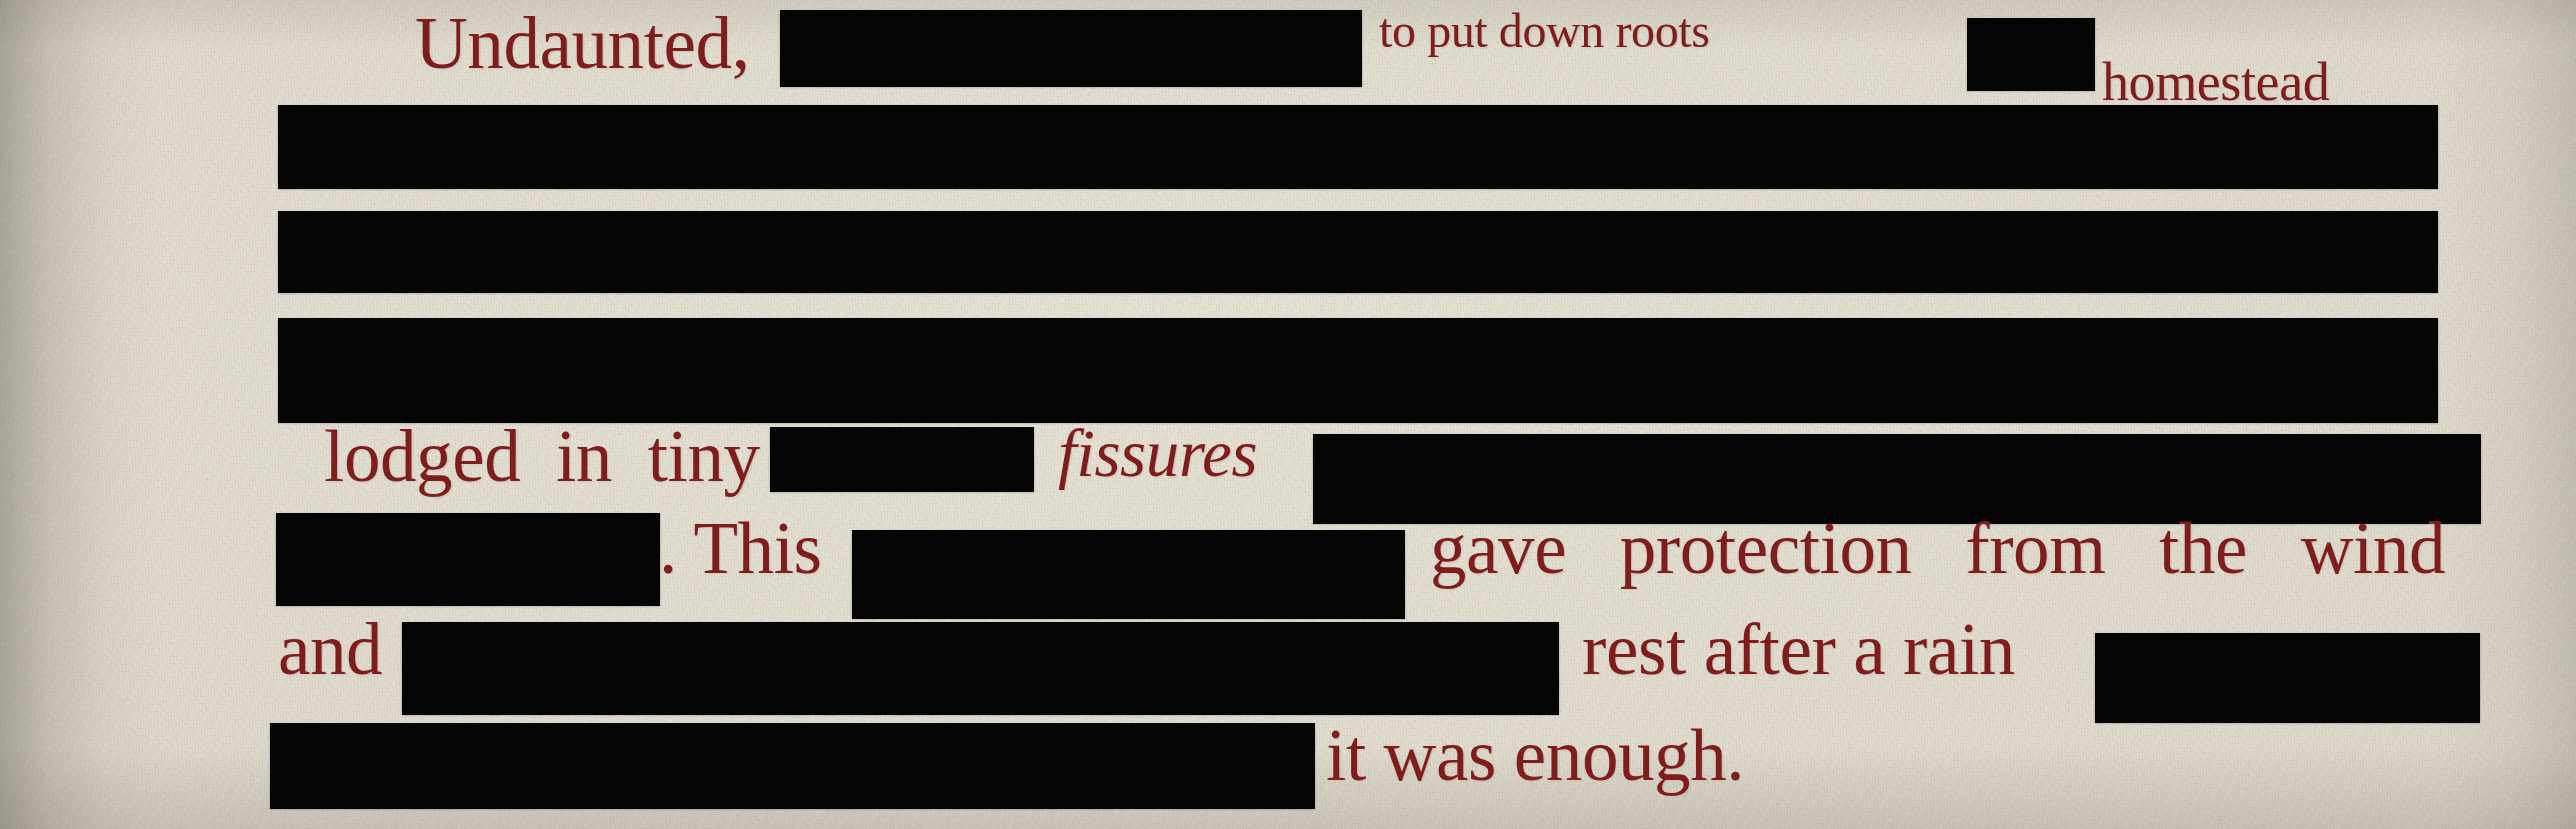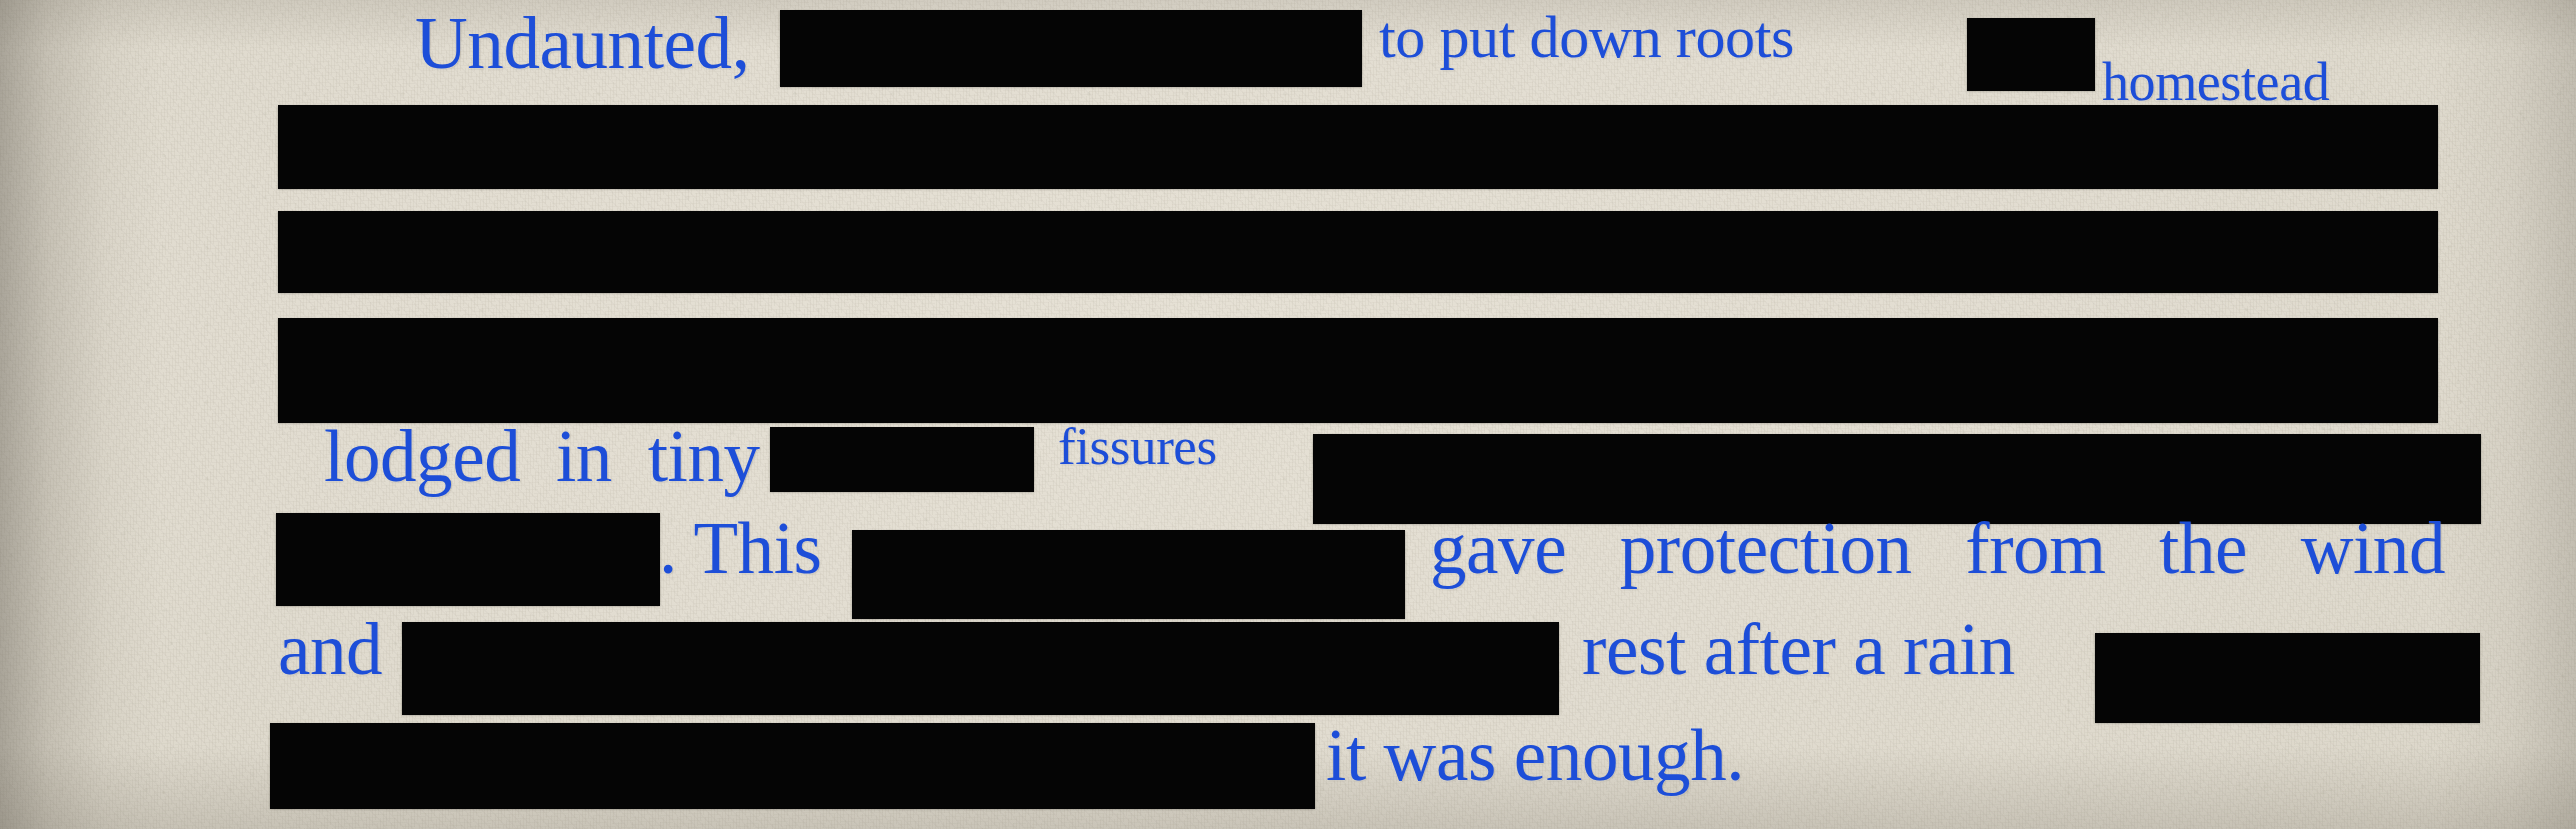--- a/index.html
+++ b/index.html
@@ -113,21 +113,21 @@
   .line {
     position: absolute;
     left: 0;
     width: 2576px;
     height: 105px;
     white-space: nowrap;
   }
 
   .word {
     position: absolute;
-    color: #1d4ed8;
+    color: #7f1d1d;
     font-size: 73px;
     line-height: 1;
     letter-spacing: -0.4px;
     text-shadow: 0 0.7px 0 rgba(255,255,255,0.30),
                  0.7px 1.4px 1.4px rgba(110,104,92,0.30);
     white-space: pre;
   }
 
   .bar {
     position: absolute;
@@ -145,37 +145,37 @@
   <div class="paper-grain2"></div>
   <div class="paper-shadow-top"></div>
   <div class="paper-shadow-left"></div>
   <div class="paper-shadow-right"></div>
   <div class="paper-shadow-bottom"></div>
 
   <div class="textblock" id="textblock">
       <div class="line" style="top: 0px;">
         <span class="word" style="left: 415px; top: 7px; font-size: 73px;">Undaunted,</span>
         <div class="bar" style="left: 780px; top: 9.8px; width: 582px; height: 77px; background: rgb(5, 5, 5);"></div>
-        <span class="word" style="left: 1379px; top: 7px; font-size: 60px;">to put down roots</span>
+        <span class="word" style="left: 1379px; top: 7px; font-size: 48px;">to put down roots</span>
         <div class="bar" style="left: 1967px; top: 18.3px; width: 128px; height: 73px; background: rgb(5, 5, 5);"></div>
         <span class="word" style="left: 2102px; top: 7px; font-size: 54px; margin-top: 48px;">homestead</span>
       </div>
       <div class="line" style="top: 0px;">
         <div class="bar" style="left: 278px; top: 105px; width: 2160px; height: 84px; background: rgb(5, 5, 5);"></div>
       </div>
       <div class="line" style="top: 0px;">
         <div class="bar" style="left: 278px; top: 211px; width: 2160px; height: 82px; background: rgb(5, 5, 5);"></div>
       </div>
       <div class="line" style="top: 0px;">
         <div class="bar" style="left: 278px; top: 318px; width: 2160px; height: 105px; background: rgb(5, 5, 5);"></div>
       </div>
       <div class="line" style="top: 0px; margin-left: 43px;">
         <span class="word" style="left: 281px; top: 420px; font-size: 73px;">lodged  in  tiny</span>
         <div class="bar" style="left: 727px; top: 427px; width: 264px; height: 65px; background: rgb(5, 5, 5);"></div>
-        <span class="word" style="left: 1015px; top: 420px; font-size: 53px;">fissures</span>
+        <span class="word" style="left: 1015px; top: 420px; font-size: 67px; font-style: italic;">fissures</span>
         <div class="bar" style="left: 1270px; top: 434px; width: 1168px; height: 90px; background: rgb(5, 5, 5);"></div>
       </div>
       <div class="line" style="top: 0px;">
         <span class="word" style="left: 278px; top: 613px; font-size: 73px;">and</span>
         <div class="bar" style="left: 402px; top: 622px; width: 1157px; height: 93px; background: rgb(5, 5, 5);"></div>
         <span class="word" style="left: 1582px; top: 613px; font-size: 73px;">rest after a rain</span>
         <div class="bar" style="left: 2095px; top: 633px; width: 385px; height: 90px; background: rgb(5, 5, 5);"></div>
       </div>
       <div class="line" style="top: 0px;">
         <div class="bar" style="left: 276px; top: 513px; width: 384px; height: 93px; background: rgb(5, 5, 5);"></div>

